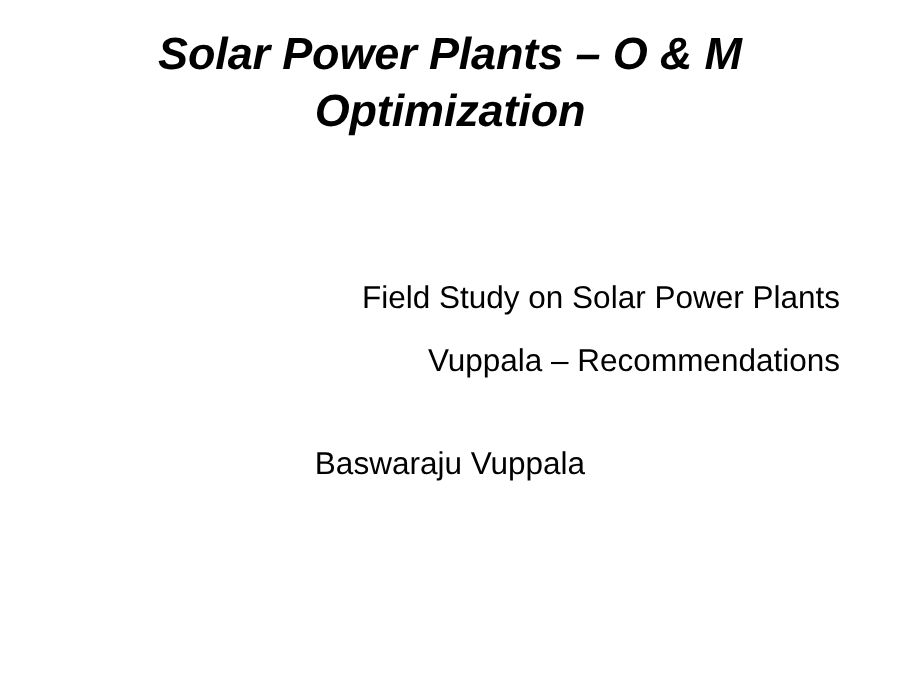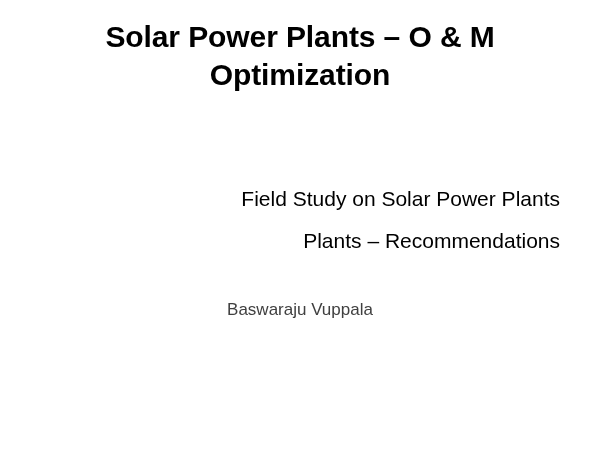--- a/index.html
+++ b/index.html
@@ -26,20 +26,21 @@
   }
 
   
   .title-block {
     position: absolute;
     left: 50%;
     transform: translateX(-50%);
     top: 18px;
     width: 460px;
     text-align: center;
+    font-style: italic;
   }
   .slide-title {
     margin: 0;
     font-family: "Liberation Sans", sans-serif;
     font-size: 30px;
     font-weight: 700;
     line-height: 38px;
     letter-spacing: -0.1px;
     color: #000000;
     white-space: normal;
@@ -69,37 +70,37 @@
     position: absolute;
     left: 50%;
     transform: translateX(-50%);
     top: 295px;
     width: 520px;
     text-align: center;
   }
   .author-line {
     margin: 0;
     font-family: "Liberation Sans", sans-serif;
-    font-size: 17px;
+    font-size: 21px;
     font-weight: 400;
     line-height: 30px;
-    color: #404040;
+    color: #000000;
   }
 </style>
 </head>
 <body>
 
 <div class="slide">
 
   <div class="title-block">
     <h1 class="slide-title">Solar Power Plants – O &amp; M Optimization</h1>
   </div>
 
   <div class="subtitle-block">
     <p class="subtitle-line">Field Study on Solar Power Plants</p>
-    <p class="subtitle-line">Plants – Recommendations</p>
+    <p class="subtitle-line">Vuppala – Recommendations</p>
   </div>
 
   <div class="author-block">
     <p class="author-line">Baswaraju Vuppala</p>
   </div>
 
 </div>
 
 </body></html>

